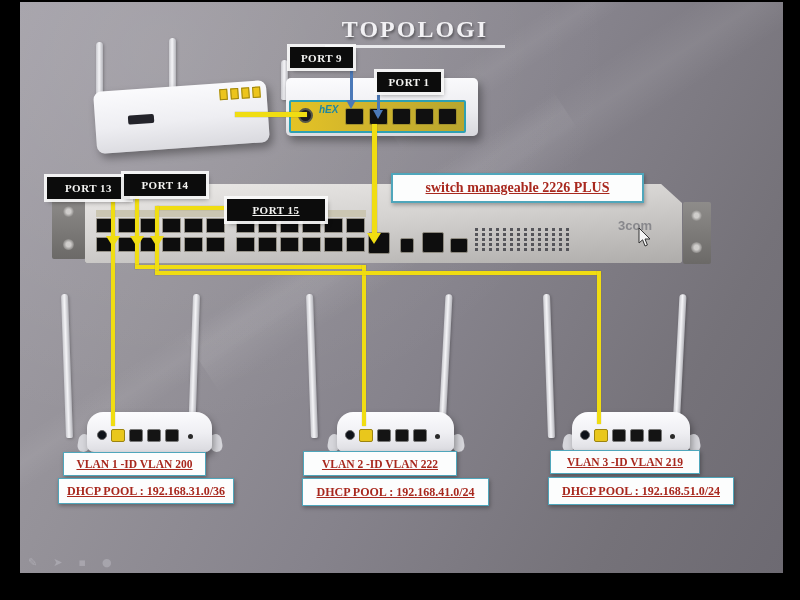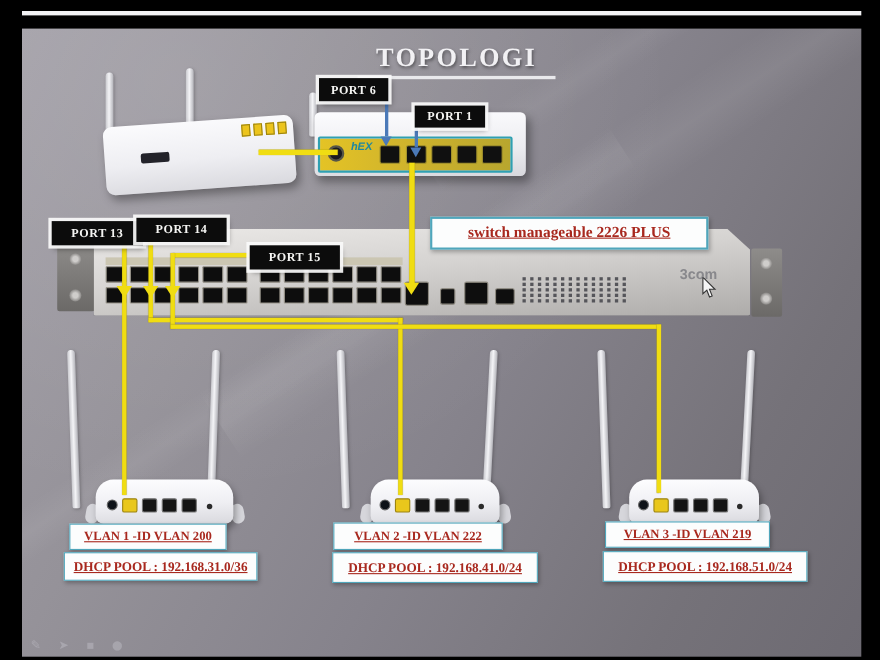--- a/index.html
+++ b/index.html
@@ -1,19 +1,19 @@
 <!DOCTYPE html>
 <html><head>
 <meta charset="utf-8">
 <style>
   html,body{margin:0;padding:0;background:#000;}
   .stage{position:relative;width:800px;height:600px;background:#000;overflow:hidden;
          font-family:"Liberation Serif", serif;}
   .topline{position:absolute;left:20px;top:10px;width:763px;height:4px;background:#f2f2f4;}
-  .screen{position:absolute;left:20px;top:26px;width:763px;height:571px;overflow:hidden;
+  .screen{position:absolute;left:20px;top:2px;width:763px;height:571px;overflow:hidden;
     background:
       radial-gradient(ellipse at 18% 8%, rgba(255,255,255,.10), transparent 52%),
       linear-gradient(118deg,#a29fa7 0%,#959299 28%,#86838c 55%,#757279 82%,#6d6a72 100%);}
   .streak{position:absolute;transform:rotate(-33deg);pointer-events:none;}
   .s1{left:120px;top:120px;width:760px;height:70px;background:linear-gradient(rgba(255,255,255,0),rgba(255,255,255,.07),rgba(255,255,255,0));}
   .s2{left:-80px;top:270px;width:680px;height:46px;background:linear-gradient(rgba(255,255,255,0),rgba(255,255,255,.06),rgba(255,255,255,0));}
   .s3{left:330px;top:-30px;width:520px;height:40px;background:linear-gradient(rgba(255,255,255,0),rgba(255,255,255,.05),rgba(255,255,255,0));}
 
   .title{position:absolute;left:305px;top:14px;width:180px;text-align:center;
     font-weight:bold;font-size:24px;letter-spacing:2px;color:#f2f1f4;
@@ -113,21 +113,21 @@
     <div class="uplink-panel">
       <div class="upower"></div>
       <div class="hex-label">hEX</div>
       <div class="uport" style="left:54px;"></div>
       <div class="uport" style="left:78px;"></div>
       <div class="uport" style="left:101px;"></div>
       <div class="uport" style="left:124px;"></div>
       <div class="uport" style="left:147px;"></div>
     </div>
     <div class="tag-black" style="left:270px;top:45px;width:63px;height:21px;">
-      <span>PORT 6</span>
+      <span>PORT 9</span>
     </div>
     <div class="tag-black" style="left:357px;top:70px;width:64px;height:20px;">
       <span>PORT 1</span>
     </div>
     <div class="bline" style="left:330px;top:66px;width:3px;height:32px;"></div>
     <div class="bhead" style="left:326px;top:98px;"></div>
     <div class="bline" style="left:357px;top:90px;width:3px;height:18px;"></div>
     <div class="bhead" style="left:353px;top:108px;"></div>
 
     <div class="cable" style="left:215px;top:110px;width:72px;height:5px;"></div>
@@ -261,21 +261,21 @@
         <div class="led" style="left: 91px; top: 20px;"></div>
       </div>
     <div class="brand-3com">3com</div>
 
     <div class="tag-black" style="left:27px;top:175px;width:83px;height:22px;">
       <span>PORT 13</span>
     </div>
     <div class="tag-black" style="left:104px;top:172px;width:82px;height:22px;">
       <span>PORT 14</span>
     </div>
-    <div class="tag-black" style="left:207px;top:197px;width:82px;height:22px;">
+    <div class="tag-black" style="left:207px;top:197px;width:98px;height:22px;text-decoration:underline;">
       <span>PORT 15</span>
     </div>
     <div class="tag-white" style="left:371px;top:171px;width:249px;height:26px;font-size:14px;">
       <span>switch manageable 2226 PLUS</span>
     </div>
 
     <div class="ant" style="left:46px;top:292px;height:144px;transform:rotate(-2deg);"></div>
     <div class="ant" style="left:168px;top:292px;height:144px;transform:rotate(2deg);"></div>
     <div class="rfoot" style="left:58px;top:432px;transform:rotate(10deg);"></div>
     <div class="rfoot" style="left:190px;top:432px;transform:rotate(-10deg);"></div>

